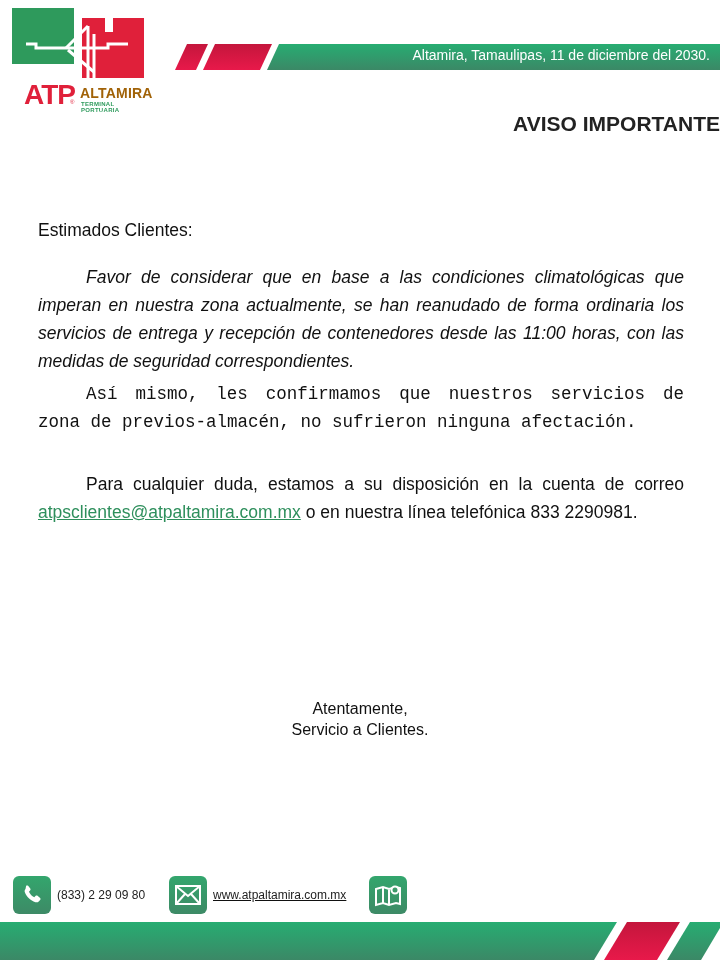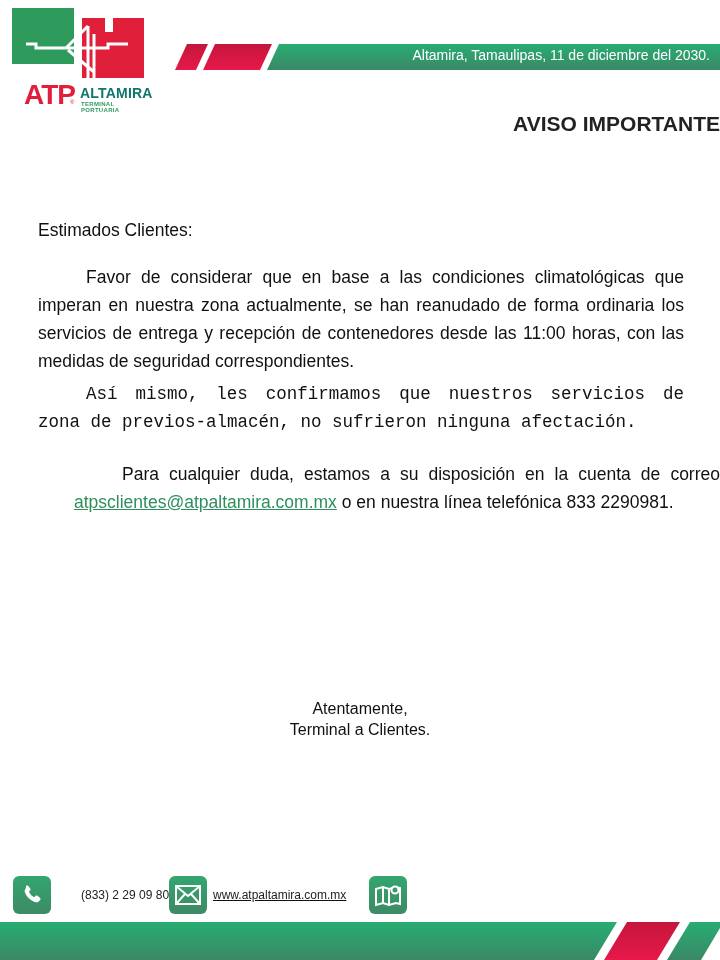--- a/index.html
+++ b/index.html
@@ -11,21 +11,21 @@
   }
   .logo { position: absolute; left: 8px; top: 6px; width: 142px; height: 100px; }
   .logo svg { display: block; }
   .logo-atp {
     position: absolute; left: 4px; top: 73px;
     font: bold 28px "Liberation Sans", sans-serif; color: #e0203a; letter-spacing: -1px; margin-left: 12px;
   }
   .logo-reg { position: absolute; left: 62px; top: 93px; font-size: 6px; color: #e0203a; }
   .logo-name {
     position: absolute; left: 72px; top: 79px;
-    font: bold 14px "Liberation Sans", sans-serif; color: #0f766e; letter-spacing: 0.2px;
+    font: bold 14px "Liberation Sans", sans-serif; color: #a16207; letter-spacing: 0.2px;
   }
   .logo-sub {
     position: absolute; left: 73px; top: 95px;
     font: bold 6px "Liberation Sans", sans-serif; color: #2e9a5c; letter-spacing: 0.3px;
   }
 
   .header-band { position: absolute; left: 175px; top: 44px; width: 545px; height: 26px; }
   .header-band svg { position: absolute; left: 0; top: 0; }
   .header-date {
     position: absolute; right: 10px; top: 47px;
@@ -37,39 +37,39 @@
     font: bold 21px "Liberation Sans", sans-serif; color: #222;
   }
 
   .body-text {
     position: absolute; left: 38px; width: 646px;
     font: 17.5px "Liberation Sans Narrow", "Liberation Sans", sans-serif;
     line-height: 28px; color: #111;
     text-align: justify;
   }
   .salutation { top: 216px; }
-  .p1 { top: 263px; }
+  .p1 { top: 263px; font-style: italic; }
   .p2 { top: 380px; font-family: Liberation Mono, monospace; }
-  .p3 { top: 460px; margin-left: 36px; }
+  .p3 { top: 470px; }
   .indent { display: inline-block; width: 48px; }
   .email-link { color: #2e8f5c; text-decoration: underline; }
 
   .signoff {
     position: absolute; left: 0; width: 720px; top: 698px; text-align: center;
     font: 16px "Liberation Sans", sans-serif; line-height: 21px; color: #111;
   }
 
   .footer-item { position: absolute; top: 876px; display: flex; align-items: center; }
   .icon-box {
     width: 38px; height: 38px; border-radius: 6px;
     background: linear-gradient(#33a66d, #3d8a66);
     display: flex; align-items: center; justify-content: center;
   }
   .footer-text { font: 12px "Liberation Sans", sans-serif; color: #222; margin-left: 6px; line-height: 16px; }
-  .f-phone { left: 13px; gap: 24px; }
+  .f-phone { left: 13px; }
   .f-web { left: 169px; text-decoration: underline; }
   .f-addr { left: 369px; }
 
   .footer-band { position: absolute; left: 0; top: 920px; width: 720px; height: 40px; }
 </style>
 </head>
 <body>
 
 <div class="logo">
   <svg width="142" height="72" viewBox="0 0 142 72">
@@ -119,21 +119,21 @@
 <div class="body-text p2">
   <span class="indent"></span><span>Así mismo, les confirmamos que nuestros servicios de zona de previos-almacén,  no sufrieron ninguna afectación.</span>
 </div>
 
 <div class="body-text p3">
   <span class="indent"></span><span>Para cualquier duda, estamos a su disposición en la cuenta de correo </span><a class="email-link" href="mailto:atpsclientes@atpaltamira.com.mx">atpsclientes@atpaltamira.com.mx</a><span> o en nuestra línea telefónica 833 2290981.</span>
 </div>
 
 <div class="signoff">
   <div>Atentamente,</div>
-  <div>Terminal a Clientes.</div>
+  <div>Servicio a Clientes.</div>
 </div>
 
 <div class="footer-item f-phone">
   <div class="icon-box">
     <svg width="26" height="26" viewBox="0 0 24 24">
         <path d="M6.6 3.5c.5-.5 1.3-.5 1.8 0l2 2.4c.4.5.4 1.2 0 1.7l-1.2 1.3c.8 2 2.7 4 4.9 5.1l1.3-1.2c.5-.4 1.2-.4 1.7 0l2.4 2c.5.5.5 1.3 0 1.8l-1.3 1.4c-.8.8-2 1-3 .6C10.5 17 7 13.5 5.4 9.4c-.4-1-.2-2.2.6-3z" fill="#fff"></path>
       </svg>
   </div>
   <span class="footer-text">(833) 2 29 09 80</span>
 </div>

